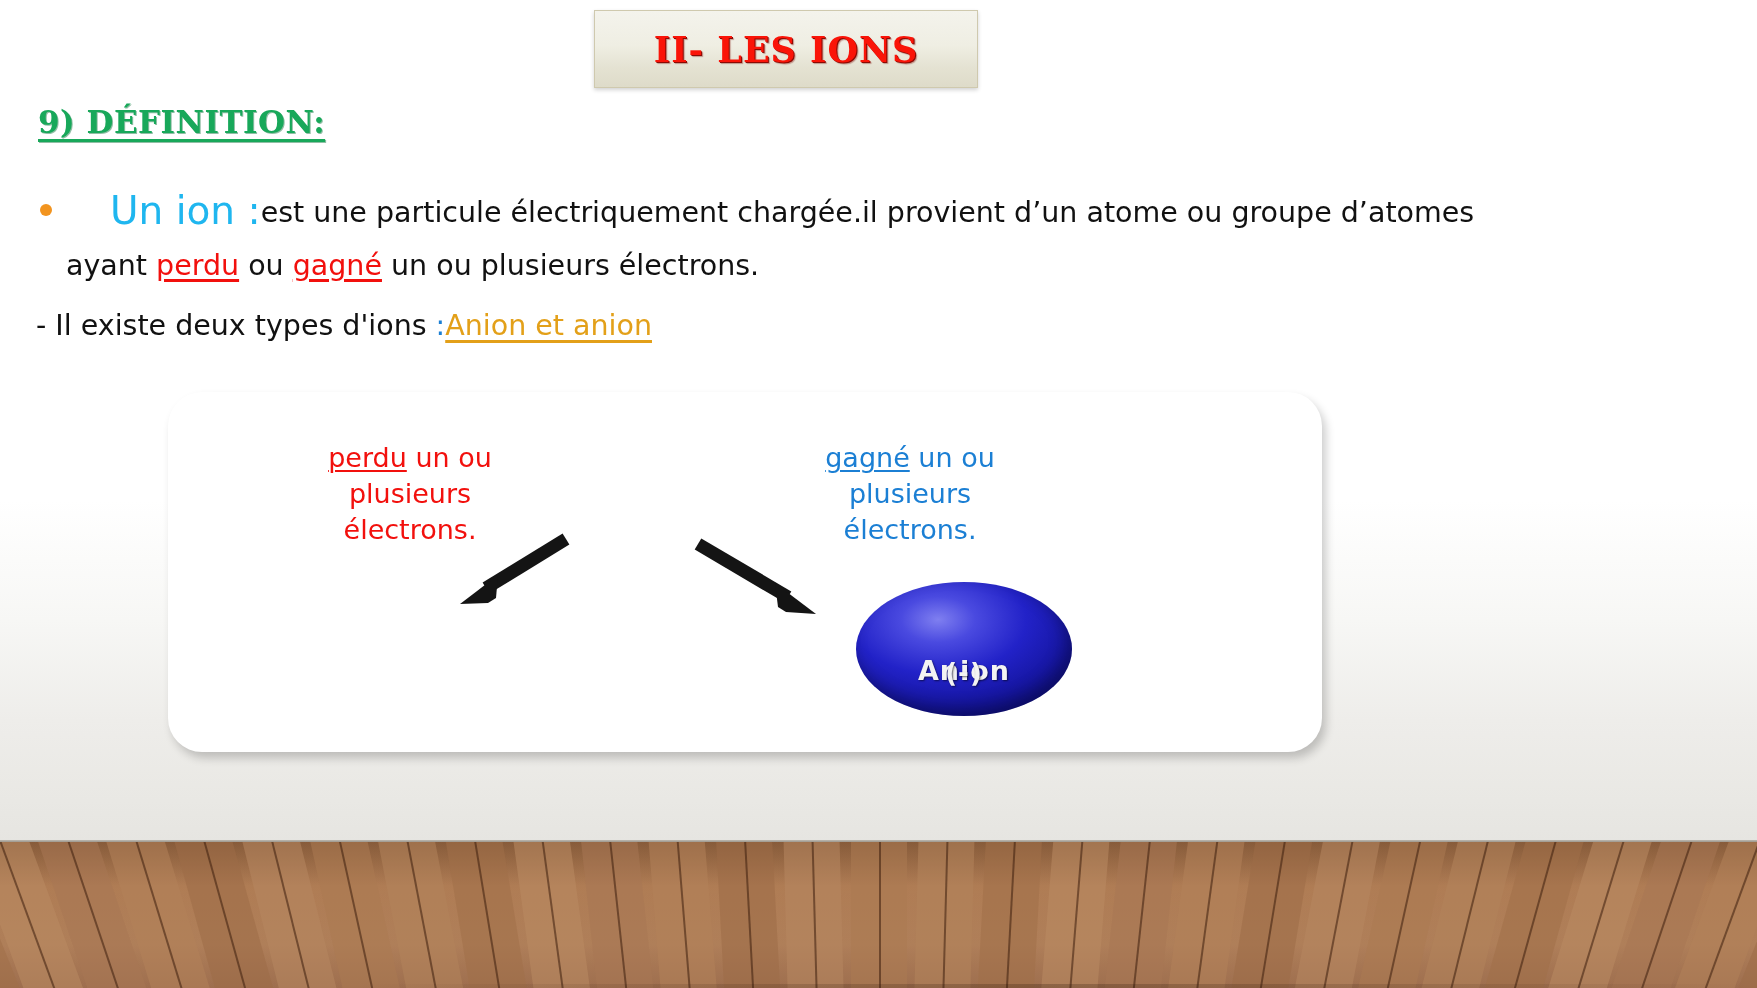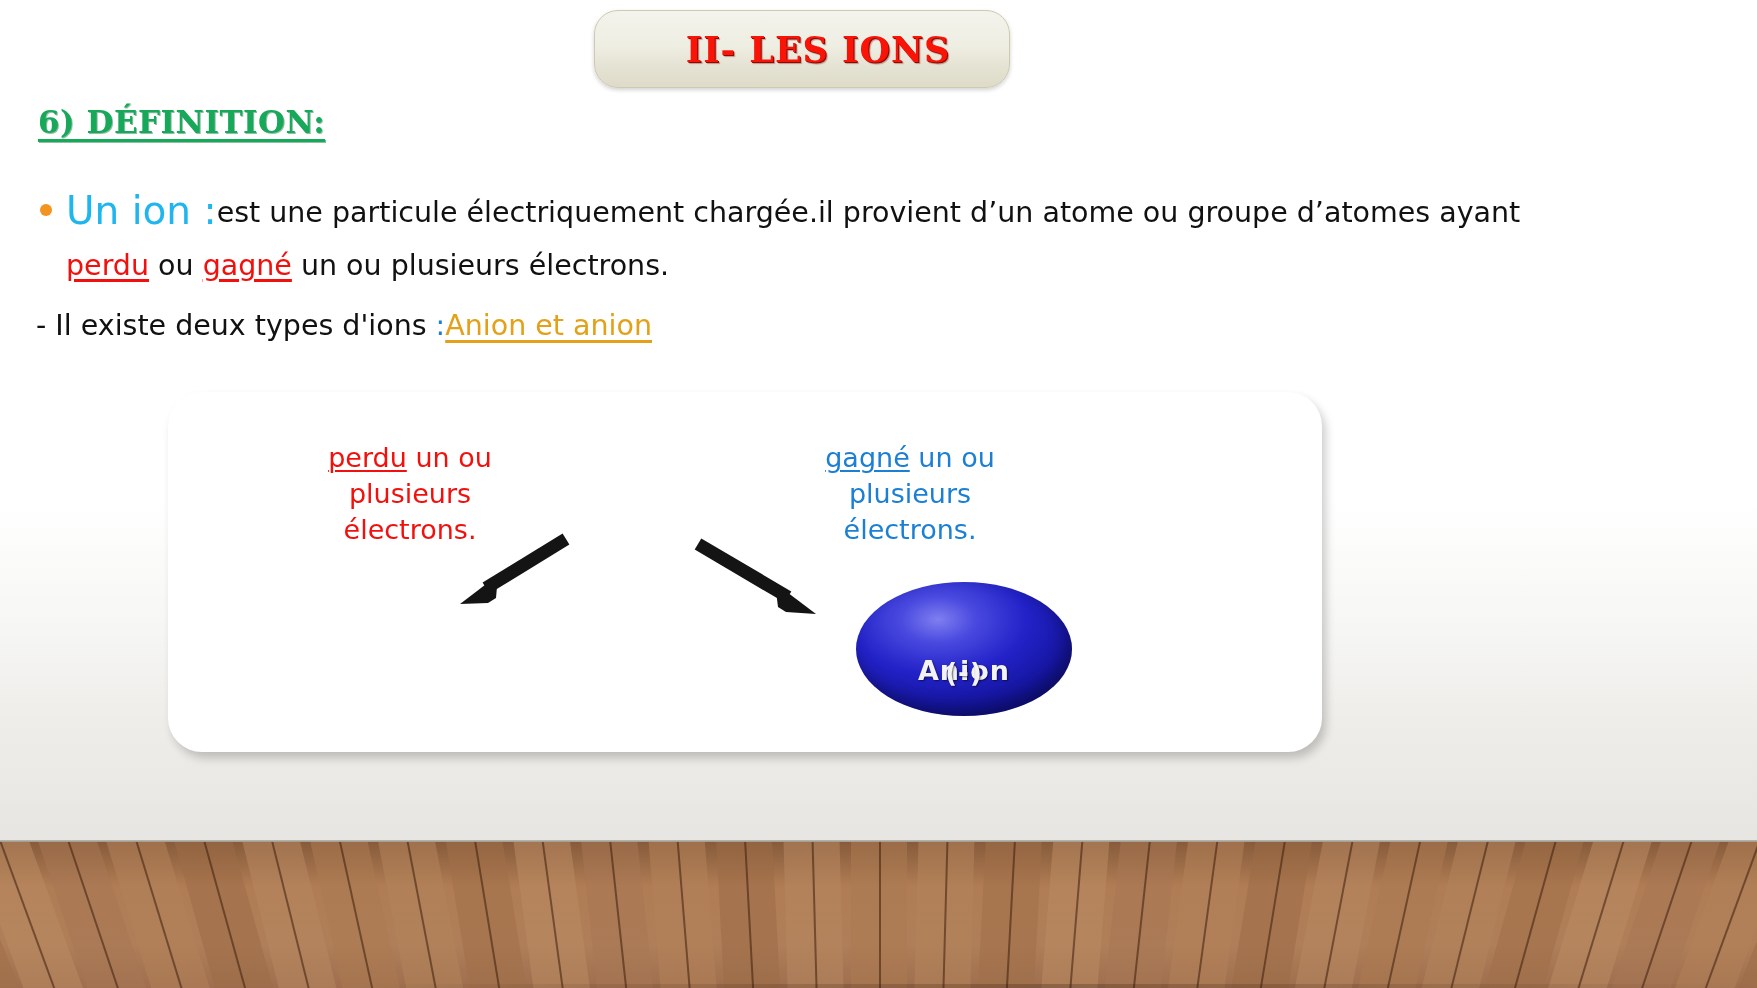--- a/index.html
+++ b/index.html
@@ -62,28 +62,27 @@
     height: 240px;
     transform-origin: 50% 100%;
   }
 
   
   .title-banner {
     position: absolute;
     left: 594px; top: 10px;
     width: 382px;
     height: 76px;
-    border-radius: 24px;
+    border-radius: 0;
     border: 1px solid #cfc9ae;
     background: linear-gradient(to bottom, #f4f3ec 0%, #efeee3 45%, #e4e2d2 75%, #dedbc9 100%);
     box-shadow: 0 2px 4px rgba(0,0,0,0.18);
     display: flex;
     align-items: center;
     justify-content: center;
-    padding-left: 32px;
   }
   .title-text {
     font-family: "DejaVu Serif", serif;
     font-weight: bold;
     font-size: 35px;
     letter-spacing: 1px;
     color: #fa1408;
     text-shadow: 1px 1px 0 #8a0a04, 2px 2px 1px rgba(120,10,4,0.35);
     white-space: nowrap;
   }
@@ -125,20 +124,21 @@
     width: 12px;
     height: 12px;
     border-radius: 50%;
     background: #f2941f;
   }
   .lead-term {
     color: #1fb6ef;
     font-size: 39px;
     line-height: 1;
     vertical-align: -2px;
+    margin-left: 44px;
   }
   .u-red {
     color: #f2100d;
     text-decoration: underline;
     text-decoration-thickness: 3px;
     text-underline-offset: 4px;
   }
   .para-2 {
     position: absolute;
     left: 0;
@@ -307,21 +307,21 @@
       <div class="plank-light" style="left: 1656.5px; background: rgb(178, 129, 90); opacity: 0.55; transform: rotate(20.15deg);"></div>
       <div class="plank" style="left: 1684.5px; transform: rotate(20.15deg);"></div>
       <div class="plank-light" style="left: 1718.5px; background: rgb(157, 108, 71); opacity: 0.55; transform: rotate(21.7deg);"></div>
       <div class="plank" style="left: 1746.5px; transform: rotate(21.7deg);"></div>
     </div>
 
   <div class="title-banner">
     <span class="title-text">II- LES IONS</span>
   </div>
 
-  <div class="section-heading">6) DÉFINITION:</div>
+  <div class="section-heading">9) DÉFINITION:</div>
 
   <div class="body-block">
     <div class="para-1">
       <span class="bullet-dot"></span><span class="lead-term">Un ion :</span><span>est une particule électriquement chargée.il provient d’un atome ou groupe d’atomes ayant </span><span class="u-red">perdu</span><span> ou </span><span class="u-red">gagné</span><span> un ou plusieurs électrons.</span>
     </div>
     <div class="para-2">
       <span>- Il existe deux types d'ions </span><span class="colon-blue">:</span><span class="u-gold">Anion et anion</span>
     </div>
   </div>
 

